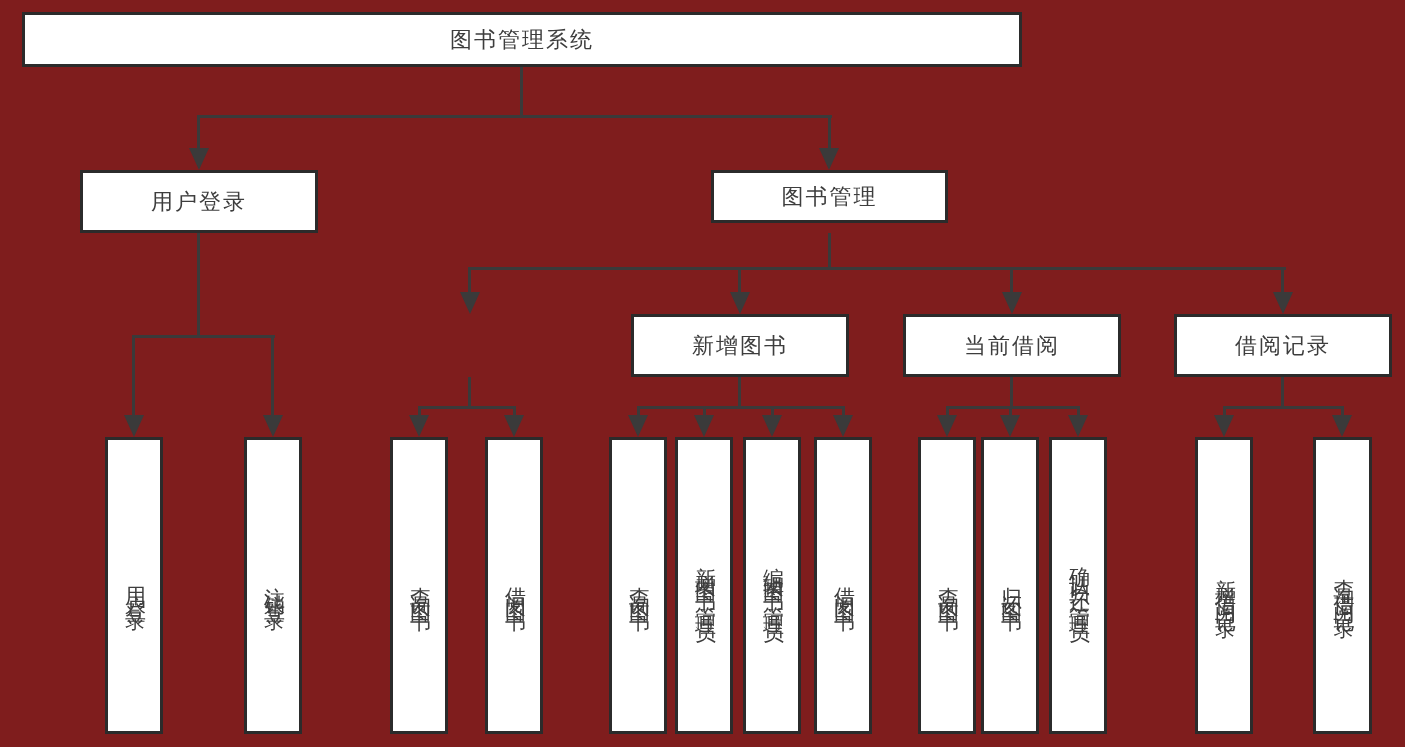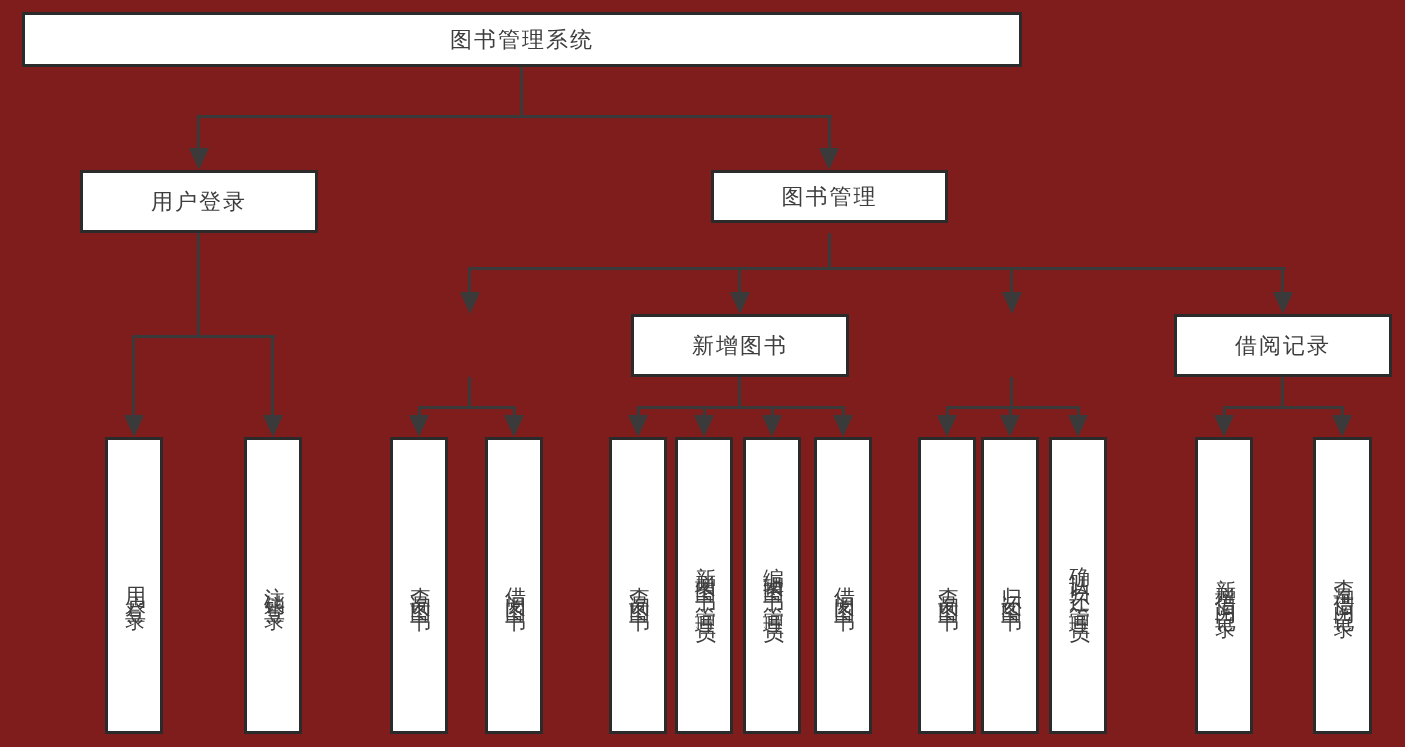--- a/index.html
+++ b/index.html
@@ -60,20 +60,21 @@
   <div class="ln" style="left:468px;top:267px;width:3px;height:29px"></div>
   <div class="ln" style="left:738px;top:267px;width:3px;height:29px"></div>
   <div class="ln" style="left:1010px;top:267px;width:3px;height:29px"></div>
   <div class="ln" style="left:1281px;top:267px;width:3px;height:29px"></div>
   <div class="ar" style="left:460px;top:292px"></div>
   <div class="ar" style="left:730px;top:292px"></div>
   <div class="ar" style="left:1002px;top:292px"></div>
   <div class="ar" style="left:1273px;top:292px"></div>
 
   <div class="box h" style="left:631px;top:314px;width:218px;height:63px">新增图书</div>
+  <div class="box h" style="left:903px;top:314px;width:218px;height:63px">当前借阅</div>
   <div class="box h" style="left:1174px;top:314px;width:218px;height:63px">借阅记录</div>
 
   <div class="ln" style="left:468px;top:377px;width:3px;height:32px"></div>
   <div class="ln" style="left:738px;top:377px;width:3px;height:32px"></div>
   <div class="ln" style="left:1010px;top:377px;width:3px;height:32px"></div>
   <div class="ln" style="left:1281px;top:377px;width:3px;height:32px"></div>
 
   <div class="ln" style="left:418px;top:406px;width:98px;height:3px"></div>
   <div class="ln" style="left:637px;top:406px;width:208px;height:3px"></div>
   <div class="ln" style="left:946px;top:406px;width:134px;height:3px"></div>

